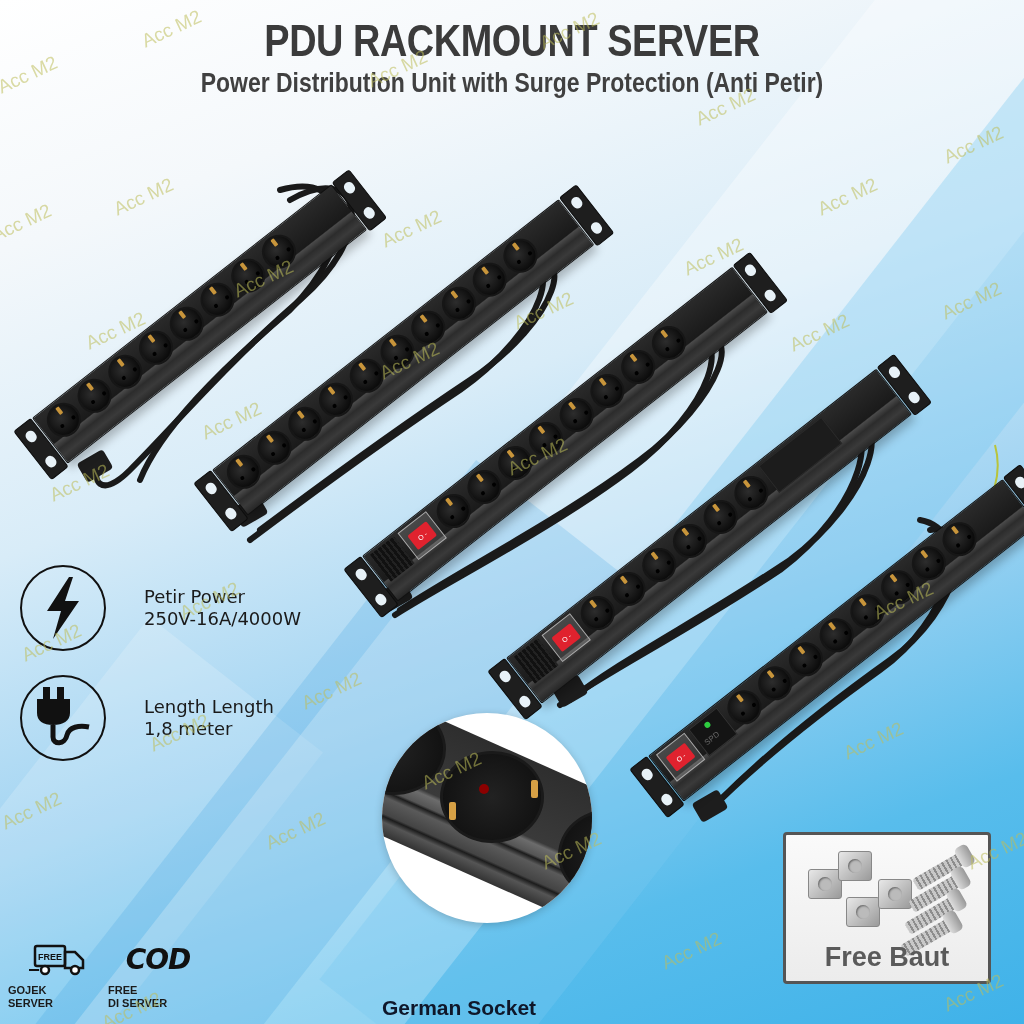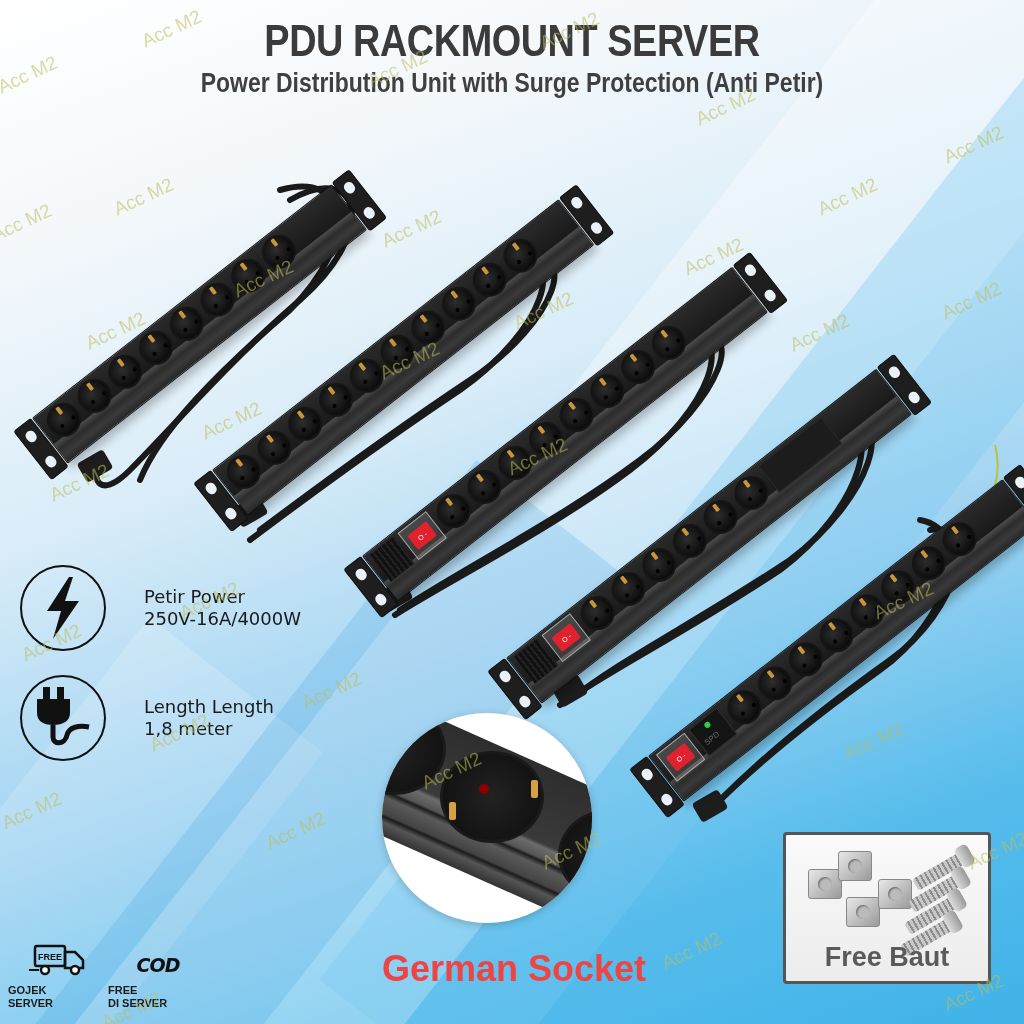--- a/index.html
+++ b/index.html
@@ -55,29 +55,29 @@
   .features { position: absolute; left: 20px; top: 560px; z-index: 6; }
   .feature { display: flex; align-items: center; height: 96px; margin-bottom: 14px; }
   .feature-icon { width: 86px; height: 86px; border: 2px solid #111; border-radius: 50%; display: flex; align-items: center; justify-content: center; }
   .feature-text { margin-left: 38px; font-family: "DejaVu Sans", sans-serif; color: #1a1a1a; font-size: 18px; line-height: 22px; }
 
   
   .badges { position: absolute; left: 8px; top: 932px; display: flex; z-index: 6; }
   .badge { width: 100px; text-align: left; }
   .badge-icon { height: 44px; display: flex; align-items: flex-end; justify-content: center; }
   .badge-label { font-size: 11px; font-weight: 700; color: #1a1a1a; line-height: 13px; margin-top: 8px; }
-  .cod-text { font-size: 19px; font-weight: 900; font-style: italic; color: #111; letter-spacing: -1px; font-family: "DejaVu Sans", sans-serif; }
+  .cod-text { font-size: 28px; font-weight: 900; font-style: italic; color: #111; letter-spacing: -1px; font-family: "DejaVu Sans", sans-serif; }
 
   
   .zoom-circle { position: absolute; left: 382px; top: 713px; width: 210px; height: 210px; border-radius: 50%; overflow: hidden; background: #fff; z-index: 6; box-shadow: 0 2px 8px rgba(0,0,0,0.2); }
   .zoom-bar { position: absolute; left: -60px; top: 40px; width: 360px; height: 130px; background: linear-gradient(180deg,#2e2e2e 0%, #3a3a3a 55%, #6c6c6c 58%, #555 66%, #1c1c1c 68%, #5a5a5a 72%, #444 84%, #1c1c1c 86%, #555 90%, #333 100%); transform: rotate(24deg); }
   .zoom-socket { position: absolute; width: 104px; height: 92px; border-radius: 50%; background: radial-gradient(circle, #222 0%, #111 80%); border: 3px solid #1a1a1a; }
   .zoom-socket .pin { position: absolute; width: 7px; height: 18px; background: #d6a045; border-radius: 2px; }
   .zoom-socket .hole { position: absolute; width: 10px; height: 10px; border-radius: 50%; background: #8b0000; }
-  .caption-german { position: absolute; left: 382px; top: 948px; font-size: 36px; font-weight: 700; color: #ef4444; z-index: 6; }
+  .caption-german { position: absolute; left: 382px; top: 996px; font-size: 21px; font-weight: 700; color: #0f172a; z-index: 6; }
 
   
   .freebaut { position: absolute; left: 783px; top: 832px; width: 208px; height: 152px; background: linear-gradient(180deg, #fafafa, #ececec); border: 3px solid #555; border-radius: 4px; z-index: 6; }
   .freebaut-label { position: absolute; left: 0; width: 100%; bottom: 8px; text-align: center; font-size: 27px; font-weight: 700; color: #5a5a5a; }
   .cage-nut { position: absolute; width: 34px; height: 30px; background: linear-gradient(135deg,#e8e8e8,#9a9a9a); border: 1px solid #888; border-radius: 3px; }
   .cage-nut::after { content:""; position:absolute; left:9px; top:7px; width:14px; height:14px; border-radius:50%; background:#bbb; box-shadow: inset 1px 1px 2px #666; }
   .screw { position: absolute; width: 54px; height: 13px; background: repeating-linear-gradient(90deg,#c8c8c8 0 3px,#8d8d8d 3px 5px); border-radius: 3px; transform: rotate(-30deg); }
   .screw::after { content:""; position:absolute; right:-10px; top:-5px; width:14px; height:22px; border-radius:5px; background: linear-gradient(90deg,#ddd,#999); }
 </style>
 </head>

